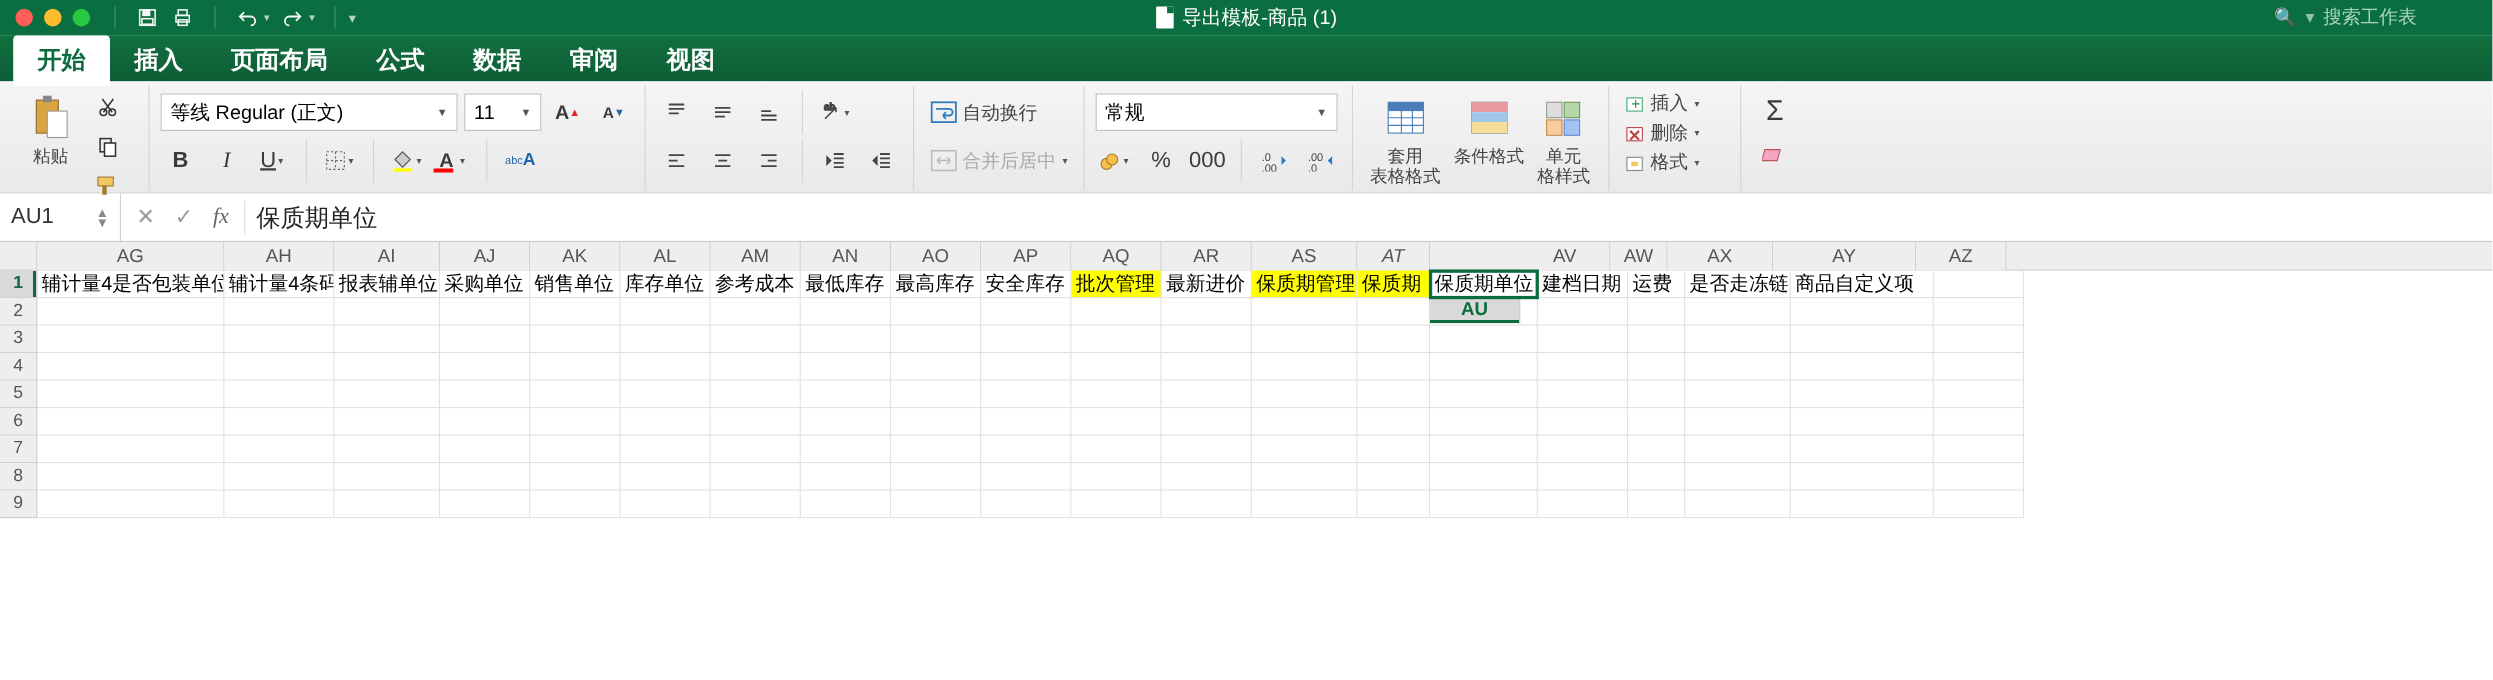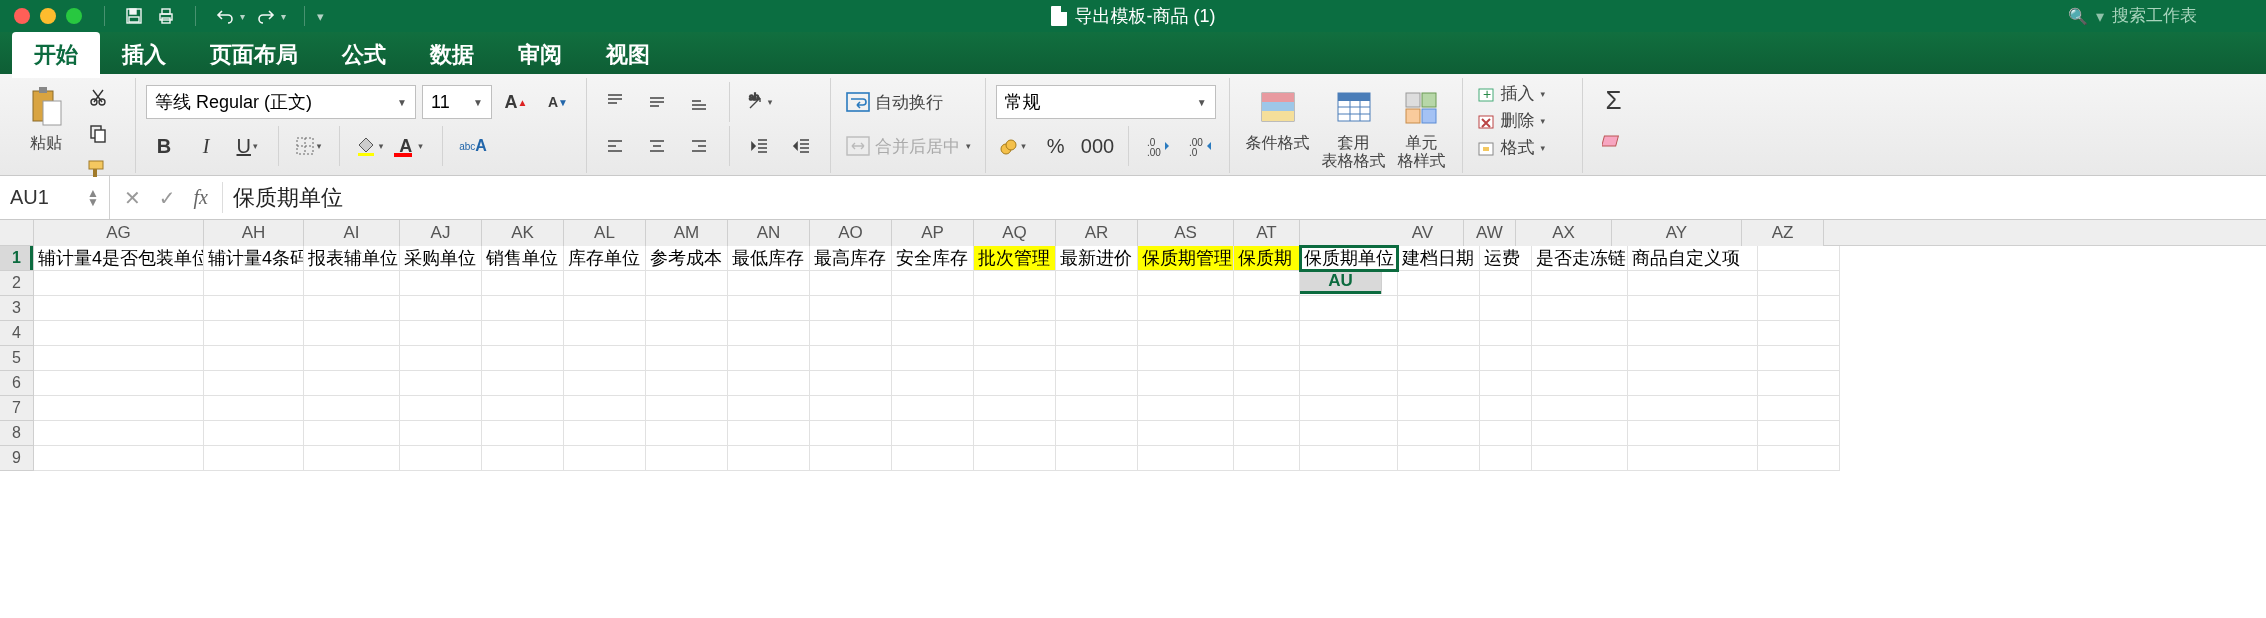--- a/index.html
+++ b/index.html
@@ -348,38 +348,38 @@
           </svg>
         </div>
     </div>
   </div>
 
   <div class="group">
     <div style="display:flex">
       <div class="vstack">
         <div class="icbox">
             <svg width="40" height="36">
+              <rect x="4" y="4" width="32" height="28" fill="#fff" stroke="#4a7db8"></rect>
+              <rect x="4" y="4" width="32" height="8" fill="#4a7db8"></rect>
+              <path d="M4 18 H36 M4 25 H36 M16 12 V32 M26 12 V32" stroke="#4a7db8"></path>
+            </svg>
+          </div>
+        <div class="lbl" style="white-space:pre">套用
+表格格式</div>
+      </div>
+      <div class="vstack">
+        <div class="icbox">
+            <svg width="40" height="36">
               <rect x="4" y="4" width="32" height="28" fill="#fff" stroke="#888"></rect>
               <rect x="4" y="4" width="32" height="9" fill="#e89aa0"></rect>
               <rect x="4" y="13" width="32" height="9" fill="#9ec7e8"></rect>
               <rect x="4" y="22" width="32" height="10" fill="#f5df9a"></rect>
             </svg>
           </div>
         <div class="lbl">条件格式</div>
-      </div>
-      <div class="vstack">
-        <div class="icbox">
-            <svg width="40" height="36">
-              <rect x="4" y="4" width="32" height="28" fill="#fff" stroke="#4a7db8"></rect>
-              <rect x="4" y="4" width="32" height="8" fill="#4a7db8"></rect>
-              <path d="M4 18 H36 M4 25 H36 M16 12 V32 M26 12 V32" stroke="#4a7db8"></path>
-            </svg>
-          </div>
-        <div class="lbl" style="white-space:pre">套用
-表格格式</div>
       </div>
       <div class="vstack">
         <div class="icbox">
             <svg width="40" height="36">
               <rect x="4" y="4" width="14" height="14" fill="#ddd" stroke="#999"></rect>
               <rect x="20" y="4" width="14" height="14" fill="#b7d7a8" stroke="#6a9a55"></rect>
               <rect x="4" y="20" width="14" height="14" fill="#f9cb9c" stroke="#c78c4a"></rect>
               <rect x="20" y="20" width="14" height="14" fill="#a4c2f4" stroke="#5b8bd4"></rect>
             </svg>
           </div>
@@ -452,21 +452,21 @@
       <div class="colh" style="width: 82px;">AJ</div>
       <div class="colh" style="width: 82px;">AK</div>
       <div class="colh" style="width: 82px;">AL</div>
       <div class="colh" style="width: 82px;">AM</div>
       <div class="colh" style="width: 82px;">AN</div>
       <div class="colh" style="width: 82px;">AO</div>
       <div class="colh" style="width: 82px;">AP</div>
       <div class="colh" style="width: 82px;">AQ</div>
       <div class="colh" style="width: 82px;">AR</div>
       <div class="colh" style="width: 96px;">AS</div>
-      <div class="colh" style="width: 66px;">AT</div>
+      <div class="colh" style="width: 66px; font-style: italic;">AT</div>
       <div class="colh sel" style="width: 82px; margin-top: 48px;">AU</div>
       <div class="colh" style="width: 82px;">AV</div>
       <div class="colh" style="width: 52px;">AW</div>
       <div class="colh" style="width: 96px;">AX</div>
       <div class="colh" style="width: 130px;">AY</div>
       <div class="colh" style="width: 82px;">AZ</div>
     </div>
   <div id="gridbody">
       <div class="gridrow">
         <div class="rowh sel">1</div>

